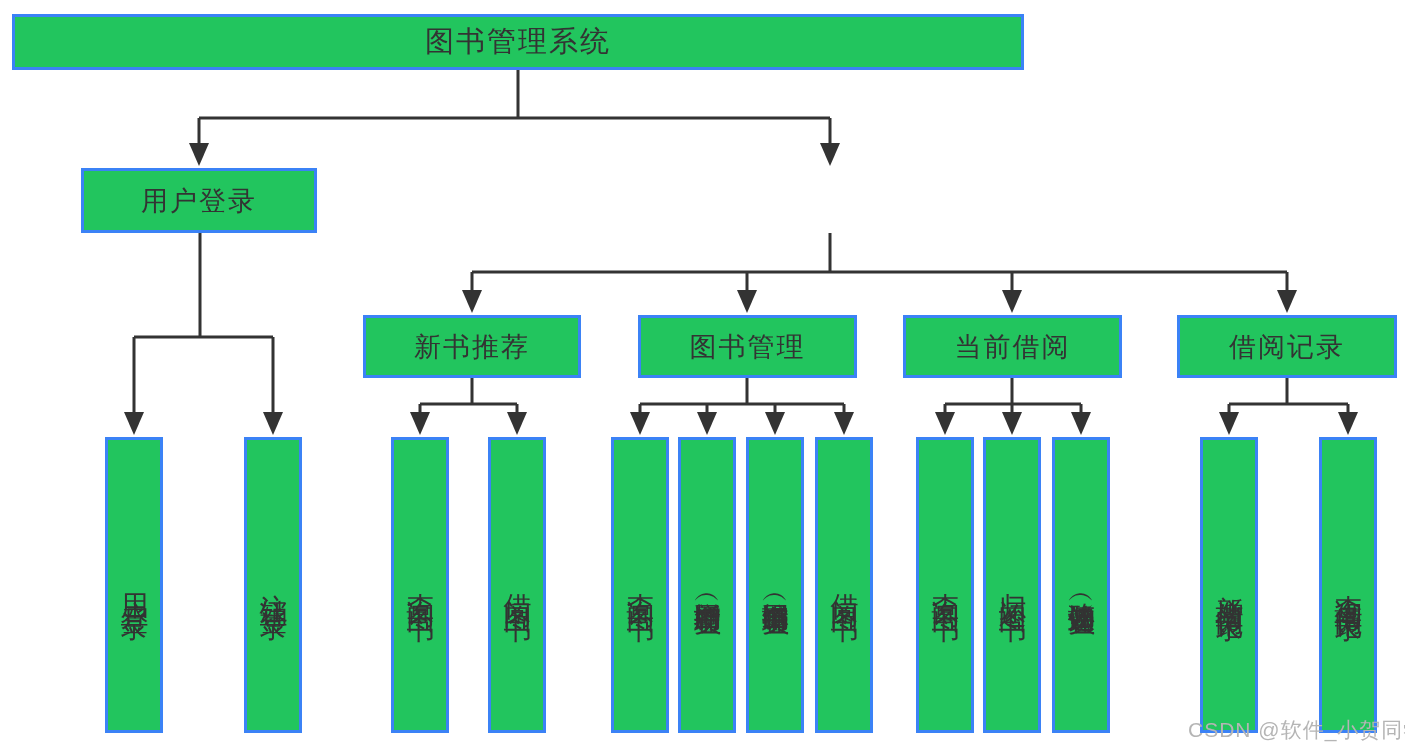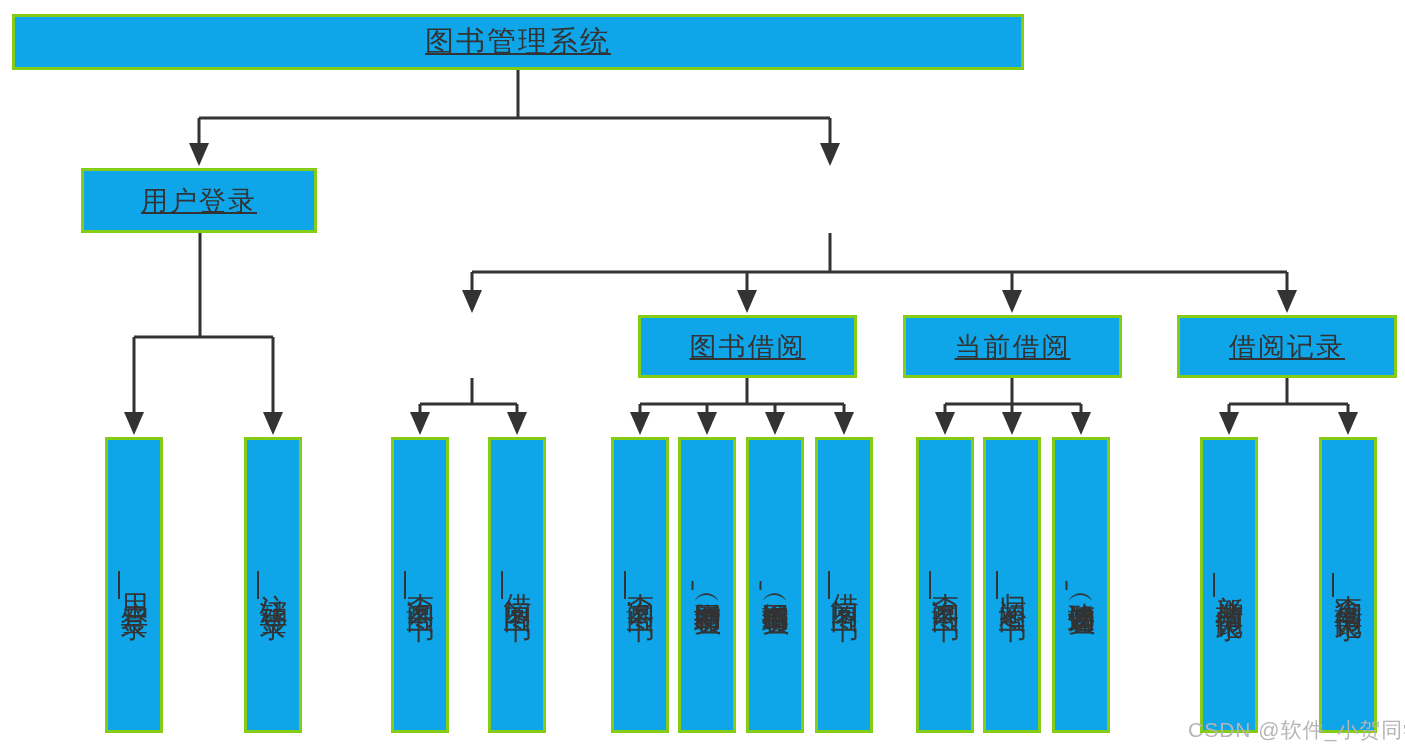--- a/index.html
+++ b/index.html
@@ -26,27 +26,26 @@
     stroke: #333333;
     stroke-width: 3;
   }
   .ah {
     fill: #333333;
     stroke: none;
   }
   .node {
     position: absolute;
     box-sizing: border-box;
-    border: 3px solid #84cc16;
-    background: #0ea5e9;
+    border: 3px solid #3b82f6;
+    background: #22c55e;
     display: flex;
     align-items: center;
     justify-content: center;
     color: #333333;
-    text-decoration: underline;
   }
   .h {
     font-size: 27px;
     letter-spacing: 2px;
   }
   .h-big {
     font-size: 29px;
     letter-spacing: 2px;
   }
   .v {
@@ -99,21 +98,22 @@
     <polygon class="ah" points="1002,412 1022,412 1012,435"></polygon>
     <polygon class="ah" points="1071,412 1091,412 1081,435"></polygon>
     <polygon class="ah" points="1219,412 1239,412 1229,435"></polygon>
     <polygon class="ah" points="1338,412 1358,412 1348,435"></polygon>
   </svg>
 
   <div class="node h-big" style="left:12px;top:14px;width:1012px;height:56px">图书管理系统</div>
 
   <div class="node h" style="left:81px;top:168px;width:236px;height:65px">用户登录</div>
 
-  <div class="node h" style="left:638px;top:315px;width:219px;height:63px">图书借阅</div>
+  <div class="node h" style="left:363px;top:315px;width:218px;height:63px">新书推荐</div>
+  <div class="node h" style="left:638px;top:315px;width:219px;height:63px">图书管理</div>
   <div class="node h" style="left:903px;top:315px;width:219px;height:63px">当前借阅</div>
   <div class="node h" style="left:1177px;top:315px;width:220px;height:63px">借阅记录</div>
 
   <div class="node v" style="left:105px;top:437px;width:58px;height:296px">用户登录</div>
   <div class="node v" style="left:244px;top:437px;width:58px;height:296px">注销登录</div>
 
   <div class="node v" style="left:391px;top:437px;width:58px;height:296px">查询图书</div>
   <div class="node v" style="left:488px;top:437px;width:58px;height:296px">借阅图书</div>
 
   <div class="node v" style="left:611px;top:437px;width:58px;height:296px">查询图书</div>

